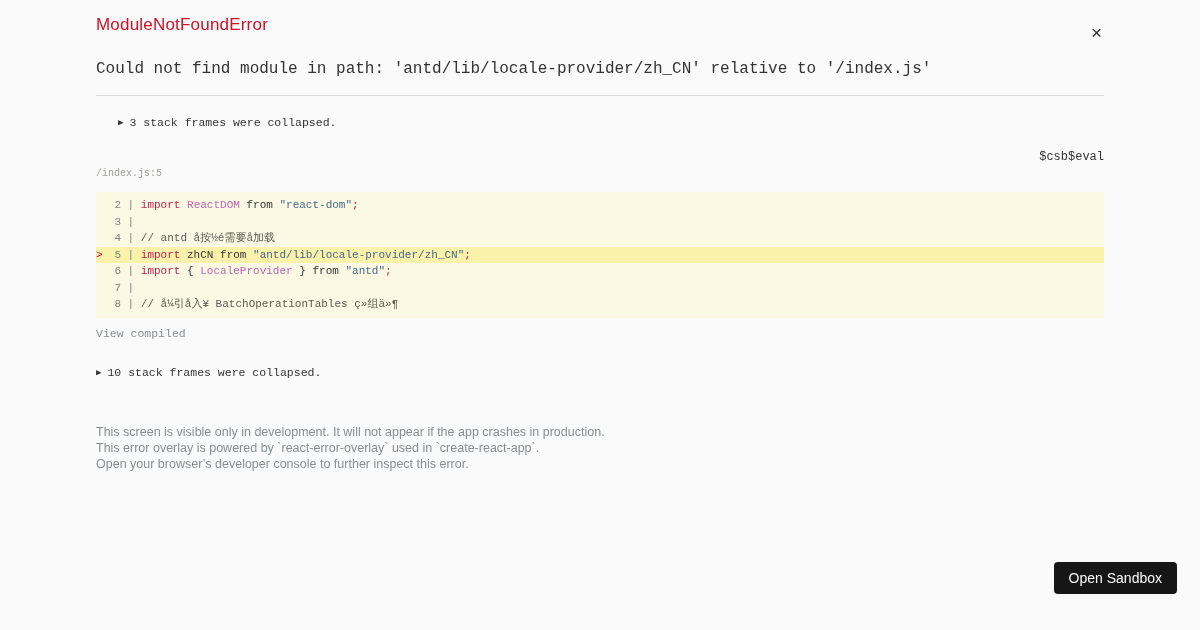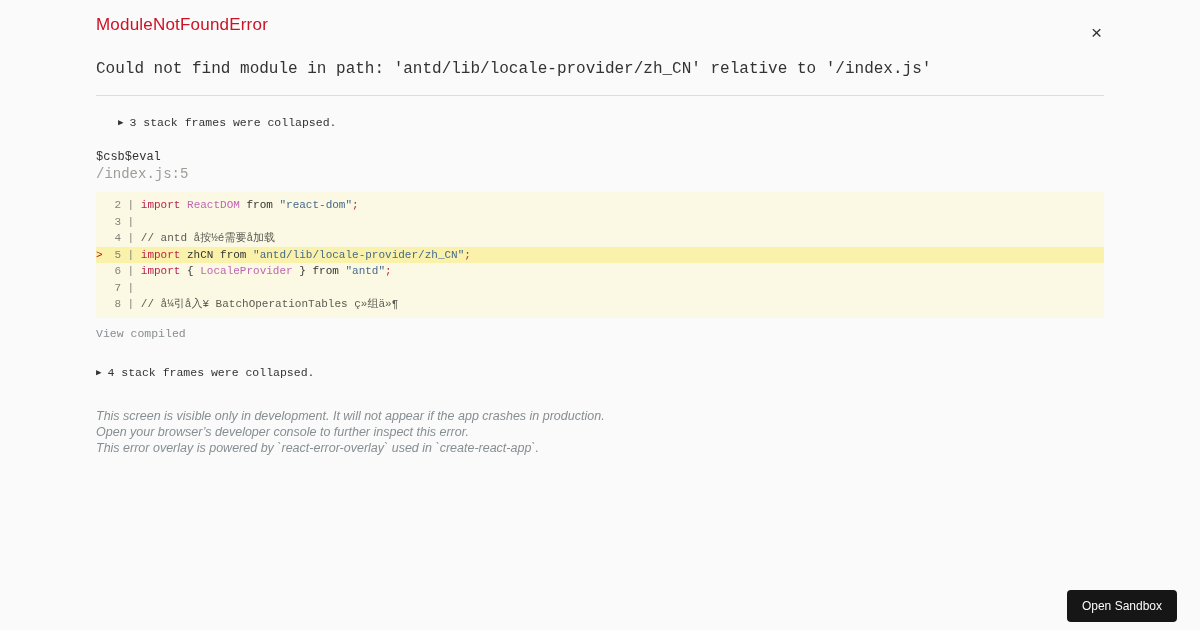--- a/index.html
+++ b/index.html
@@ -37,26 +37,26 @@
     font-family: "Liberation Mono", "DejaVu Sans Mono", monospace;
     font-size: 11.5px; line-height: 14px; color: var(--text, #333);
     cursor: pointer; user-select: none;
   }
   .collapse-toggle .arrow { font-size: 9px; display: inline-block; margin-right: 6px; vertical-align: 1px; }
   .toggle-top { margin-top: 20px; margin-left: 22px; }
   .toggle-bottom { margin-top: 25px; }
   .frame { margin-top: 20px; }
   .frame-fn {
     font-family: "Liberation Mono", "DejaVu Sans Mono", monospace;
-    font-size: 12px; line-height: 14px; color: var(--text, #333);
+    font-size: 12px; line-height: 14px; color: var(--text, #333); text-align: right;
   }
   .frame-loc {
     margin-top: 4px;
     font-family: "Liberation Mono", "DejaVu Sans Mono", monospace;
-    font-size: 14px; line-height: 12px; color: var(--muted-loc, #9d9d98);
+    font-size: 10px; line-height: 12px; color: var(--muted-loc, #9d9d98);
   }
   .code-block {
     margin-top: 12px; width: 1008px;
     background: var(--code-bg, #fbf9e3);
     padding: 5px 0;
     font-family: "Liberation Mono", "DejaVu Sans Mono", monospace;
     font-size: 11px; line-height: 16.5px;
     white-space: pre;
   }
   .code-line { height: 16.5px; }
@@ -68,30 +68,30 @@
   .tok-keyword { color: var(--kw, #bd1e4e); }
   .tok-class { color: var(--cls, #c065b5); }
   .tok-string { color: var(--str, #46698c); }
   .tok-comment { color: var(--com, #5b5b55); text-align: center; }
   .view-compiled {
     margin-top: 9px;
     font-family: "Liberation Mono", "DejaVu Sans Mono", monospace;
     font-size: 11.5px; line-height: 14px; color: var(--gray, #878e91);
     cursor: pointer; display: inline-block;
   }
-  .footer { margin-top: 28px; font-style: italic; }
+  .footer { margin-top: 44px; }
   .footer p {
     font-size: 12.5px; line-height: 16.3px; color: var(--gray, #878e91);
     margin: 0;
   }
   .open-sandbox {
-    position: fixed; right: 23px; bottom: 8px;
+    position: fixed; right: 23px; bottom: 36px;
     background: var(--btn-bg, #161616); color: var(--btn-text, #fbfbfb);
     border: none; border-radius: 4px;
-    padding: 9px 15px; font-size: 12px; line-height: 14px;
+    padding: 9px 15px; font-size: 14px; line-height: 14px;
     font-family: "Liberation Sans", sans-serif;
     cursor: pointer;
   }
 </style>
 </head>
 <body style="--bg: #fafafa; --text: #333333; --accent-red: #ce1126; --gray: #878e91; --divider: #dcdcdc; --code-bg: #fbf9e3; --code-hl-bg: #faf2ab; --gutter: #83837d; --kw: #bd1e4e; --cls: #c065b5; --str: #46698c; --com: #5b5b55; --muted-loc: #9d9d98; --btn-bg: #161616; --btn-text: #fbfbfb;">
 
 <div class="overlay">
   <button class="close">×</button>
 
@@ -108,23 +108,23 @@
   <div class="frame">
     <div class="frame-fn">$csb$eval</div>
     <div class="frame-loc">/index.js:5</div>
   </div>
 
   <div class="code-block"><div class="code-line"><span class="marker"></span><span class="lineno">2</span><span class="sep"> | </span><span class="tok-keyword">import</span><span class="tok-plain"> </span><span class="tok-class">ReactDOM</span><span class="tok-plain"> from </span><span class="tok-string">"react-dom"</span><span class="tok-keyword">;</span></div><div class="code-line"><span class="marker"></span><span class="lineno">3</span><span class="sep"> | </span></div><div class="code-line"><span class="marker"></span><span class="lineno">4</span><span class="sep"> | </span><span class="tok-comment">// antd å按½é需要å加载</span></div><div class="code-line hl"><span class="marker">&gt;</span><span class="lineno">5</span><span class="sep"> | </span><span class="tok-keyword">import</span><span class="tok-plain"> zhCN from </span><span class="tok-string">"antd/lib/locale-provider/zh_CN"</span><span class="tok-keyword">;</span></div><div class="code-line"><span class="marker"></span><span class="lineno">6</span><span class="sep"> | </span><span class="tok-keyword">import</span><span class="tok-plain"> { </span><span class="tok-class">LocaleProvider</span><span class="tok-plain"> } from </span><span class="tok-string">"antd"</span><span class="tok-keyword">;</span></div><div class="code-line"><span class="marker"></span><span class="lineno">7</span><span class="sep"> | </span></div><div class="code-line"><span class="marker"></span><span class="lineno">8</span><span class="sep"> | </span><span class="tok-comment">// å¼引å入¥ BatchOperationTables ç»组ä»¶</span></div></div>
 
   <div class="view-compiled">View compiled</div>
 
   <div class="collapse-toggle toggle-bottom">
-    <span class="arrow">▶</span><span>4 stack frames were collapsed.</span>
+    <span class="arrow">▶</span><span>10 stack frames were collapsed.</span>
   </div>
 
   <div class="footer">
       <p>This screen is visible only in development. It will not appear if the app crashes in production.</p>
+      <p>This error overlay is powered by `react-error-overlay` used in `create-react-app`.</p>
       <p>Open your browser’s developer console to further inspect this error.</p>
-      <p>This error overlay is powered by `react-error-overlay` used in `create-react-app`.</p>
     </div>
 </div>
 
 <button class="open-sandbox">Open Sandbox</button>
 
 </body></html>

